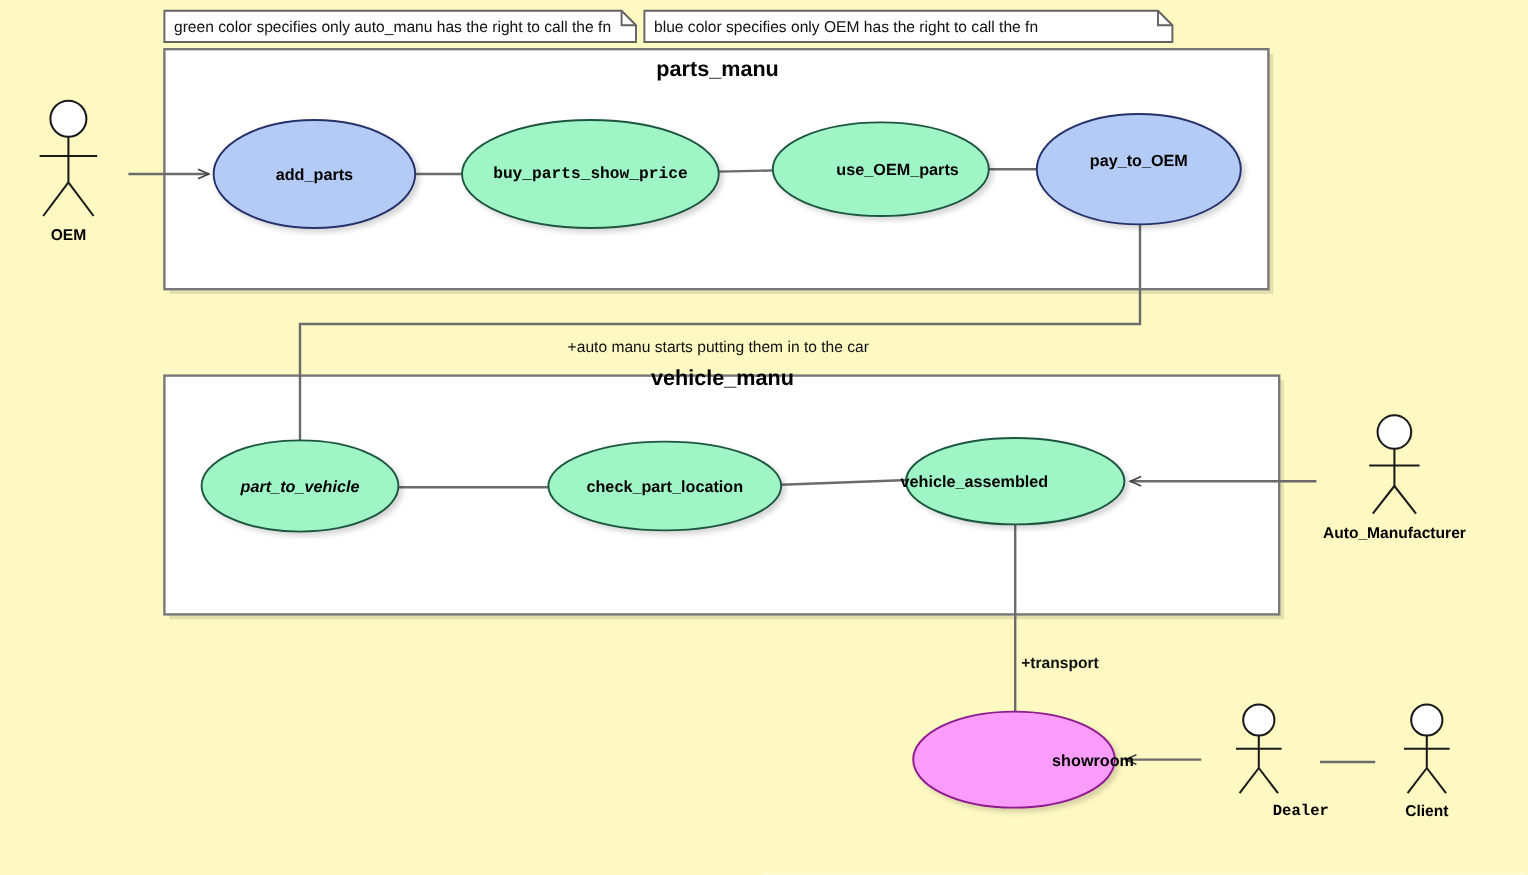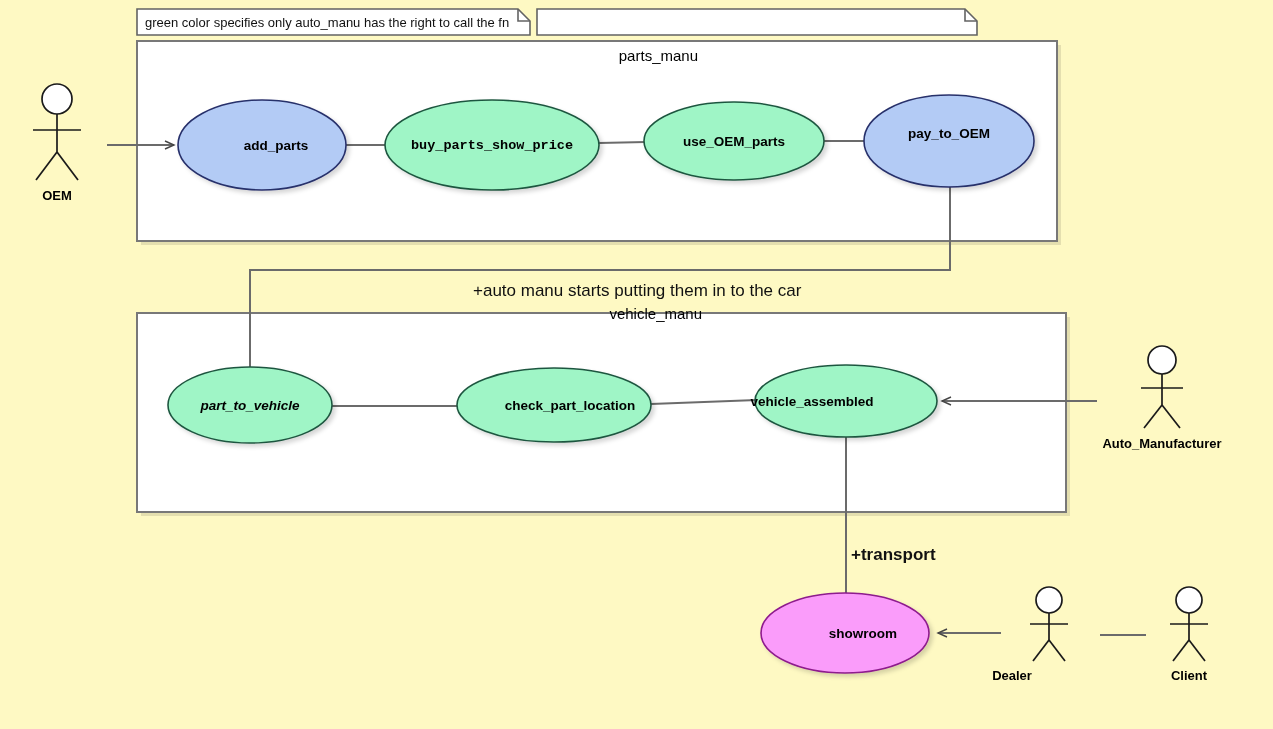--- a/index.html
+++ b/index.html
@@ -34,39 +34,39 @@
     font-size: 13.5px;
     font-weight: bold;
     color: #000000;
     white-space: nowrap;
     text-align: center;
     font-family: "Liberation Sans", sans-serif;
     pointer-events: none;
   }
   .pkg-title {
     position: absolute;
-    font-size: 15px;
-    font-weight: normal;
+    font-size: 18px;
+    font-weight: bold;
     color: #000000;
     white-space: nowrap;
-    text-align: right;
+    text-align: center;
     font-family: "Liberation Sans", sans-serif;
   }
   .actor-label {
     position: absolute;
     font-size: 13px;
     font-weight: bold;
     color: #000000;
     white-space: nowrap;
     text-align: center;
     font-family: "Liberation Sans", sans-serif;
   }
   .edge-label {
     position: absolute;
-    font-size: 17px;
+    font-size: 13px;
     color: #111111;
     white-space: nowrap;
     font-family: "Liberation Sans", sans-serif;
   }
 </style>
 </head>
 <body>
 
 <div id="canvas">
 
@@ -163,34 +163,35 @@
       <path d="M 518 9 L 518 21 L 530 21" fill="none" stroke="#636363" stroke-width="1.6"></path>
     </g>
 
     <g>
       <path d="M 537 9 L 965 9 L 977 21 L 977 35 L 537 35 Z" fill="#ffffff" stroke="#636363" stroke-width="1.6"></path>
       <path d="M 965 9 L 965 21 L 977 21" fill="none" stroke="#636363" stroke-width="1.6"></path>
     </g>
   </svg>
 
   <div class="note-text" style="left:145px; top:15px;">green color specifies only auto_manu has the right to call the fn</div>
+  <div class="note-text" style="left:545px; top:15px;">blue color specifies only OEM has the right to call the fn</div>
 
   <div class="pkg-title" style="left:498px; top:47px; width:200px;">parts_manu</div>
   <div class="pkg-title" style="left:502px; top:305px; width:200px;">vehicle_manu</div>
 
-  <div class="uc-label" style="left:176px; top:138px; width:200px;">add_parts</div>
+  <div class="uc-label" style="left:162px; top:138px; width:200px;">add_parts</div>
   <div class="uc-label" style="left:392px; top:138px; width:200px;font-family:Liberation Mono, monospace;">buy_parts_show_price</div>
-  <div class="uc-label" style="left:634px; top:134px; width:200px;">use_OEM_parts</div>
+  <div class="uc-label" style="left:648px; top:134px; width:200px;">use_OEM_parts</div>
   <div class="uc-label" style="left:849px; top:126px; width:200px;">pay_to_OEM</div>
   <div class="uc-label" style="left:150px; top:398px; width:200px;font-style:italic;">part_to_vehicle</div>
-  <div class="uc-label" style="left:470px; top:398px; width:200px;">check_part_location</div>
+  <div class="uc-label" style="left:454px; top:398px; width:200px;">check_part_location</div>
   <div class="uc-label" style="left:712px; top:394px; width:200px;">vehicle_assembled</div>
-  <div class="uc-label" style="left:763px; top:626px; width:200px;">showroom</div>
+  <div class="uc-label" style="left:745px; top:626px; width:200px;text-align:right;">showroom</div>
 
   <div class="actor-label" style="left:-43px; top:188px; width:200px;">OEM</div>
   <div class="actor-label" style="left:1037px; top:436px; width:250px;">Auto_Manufacturer</div>
-  <div class="actor-label" style="left:912px; top:668px; width:200px;">Dealer</div>
+  <div class="actor-label" style="left:984px; top:668px; width:200px;font-family:Liberation Mono, monospace;">Dealer</div>
   <div class="actor-label" style="left:1089px; top:668px; width:200px;">Client</div>
 
   <div class="edge-label" style="left:473px; top:281px;">+auto manu starts putting them in to the car</div>
   <div class="edge-label" style="left:851px; top:545px;font-weight:bold;">+transport</div>
 
 </div>
 
 </body></html>

